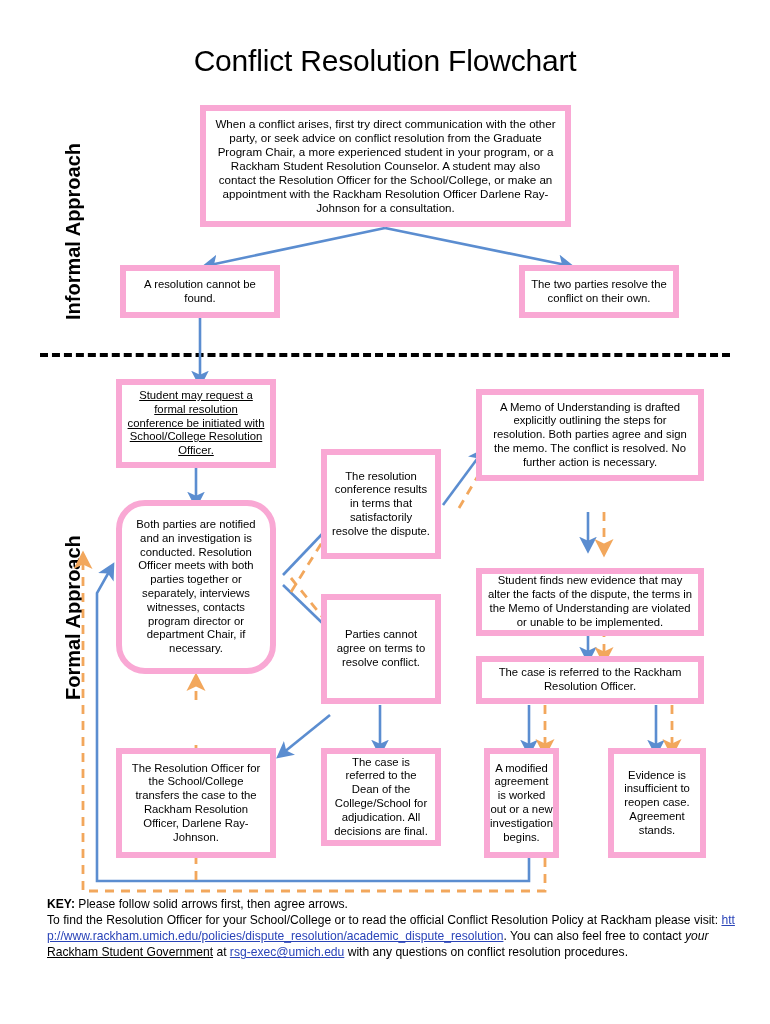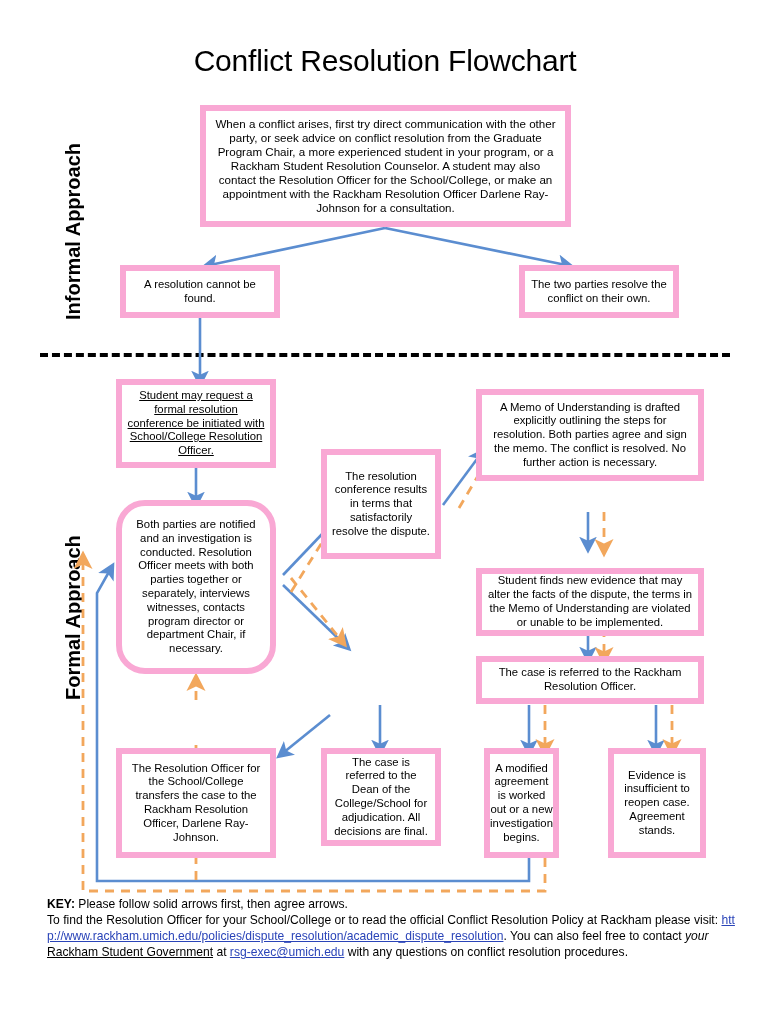--- a/index.html
+++ b/index.html
@@ -121,20 +121,23 @@
   </div>
 
   <div class="box" style="left:116px;top:500px;width:160px;height:174px;border-radius:29px;">
     <p>Both parties are notified and an investigation is conducted.  Resolution Officer meets with both parties together or separately, interviews witnesses, contacts program director or department Chair, if necessary.</p>
   </div>
 
   <div class="box" style="left:321px;top:449px;width:120px;height:110px;">
     <p>The resolution conference results in terms that satisfactorily resolve the dispute.</p>
   </div>
 
+  <div class="box" style="left:321px;top:594px;width:120px;height:110px;">
+    <p>Parties cannot agree on terms to resolve conflict.</p>
+  </div>
 
   <div class="box" style="left:476px;top:389px;width:228px;height:92px;">
     <p>A Memo of Understanding is drafted explicitly outlining the steps for resolution. Both parties agree and sign the memo.  The conflict is resolved. No further action is necessary.</p>
   </div>
 
   <div class="box" style="left:476px;top:545px;width:228px;height:68px;margin-top:23px;">
     <p>Student finds new evidence that may alter the facts of the dispute, the terms in the Memo of Understanding are violated or unable to be implemented.</p>
   </div>
 
   <div class="box" style="left:476px;top:656px;width:228px;height:48px;">

